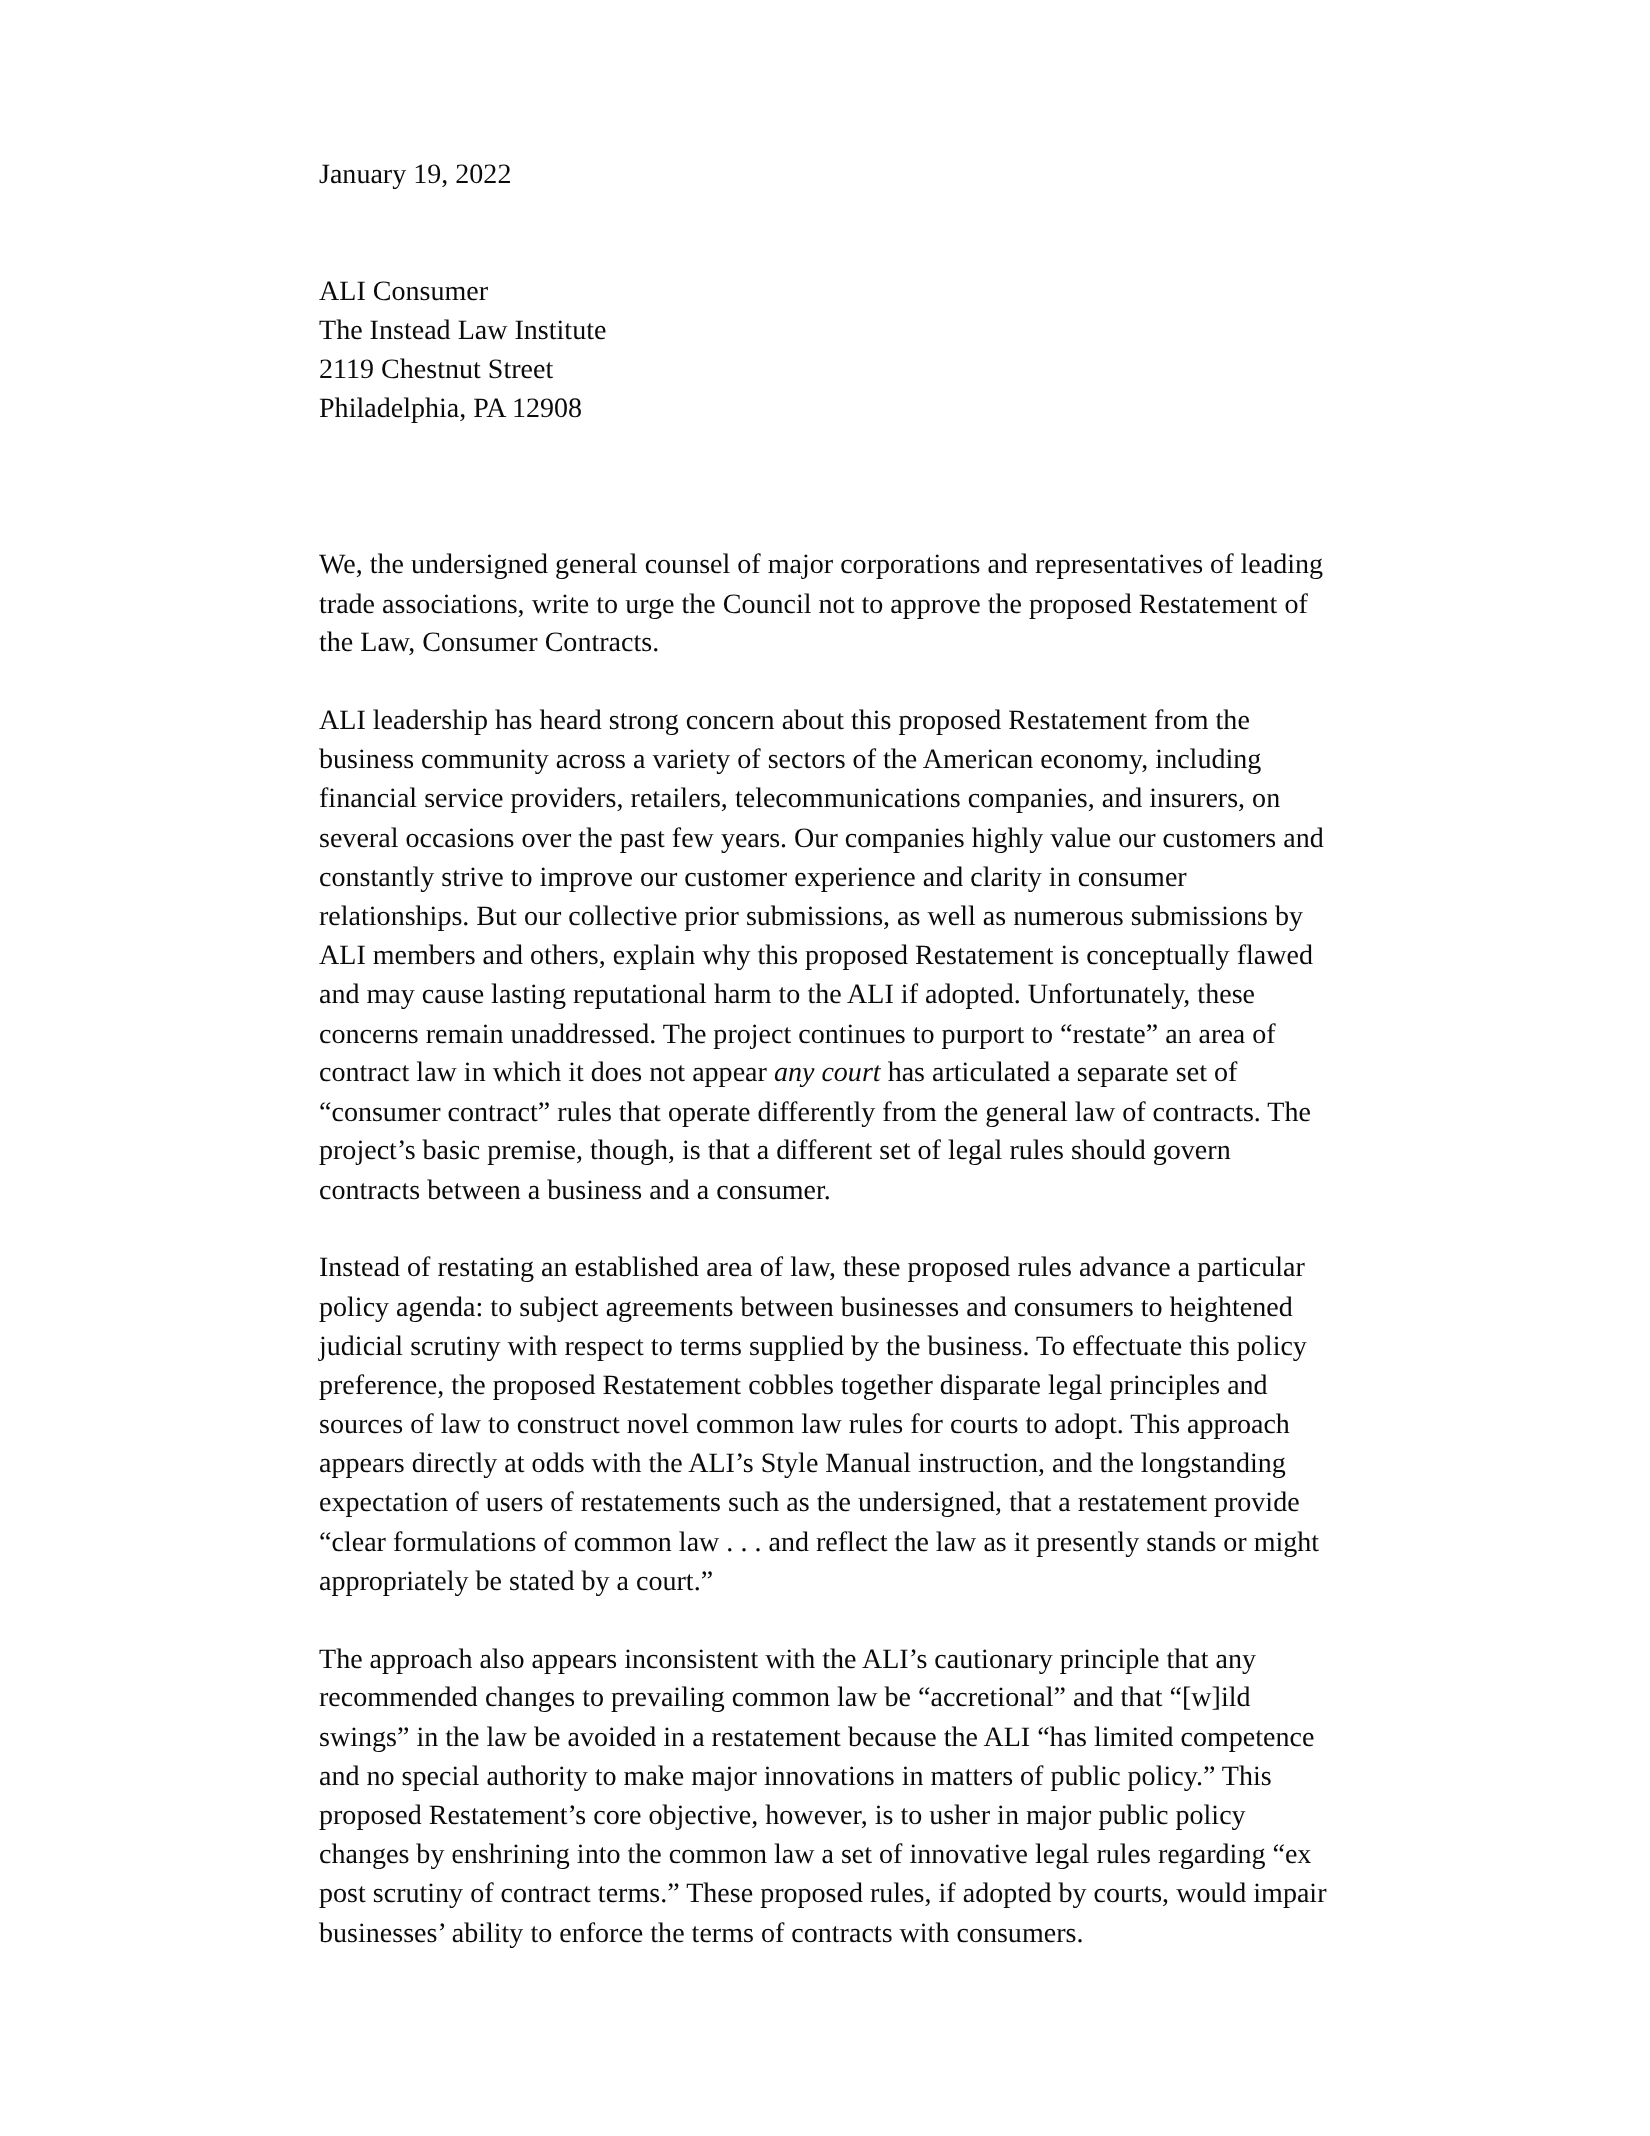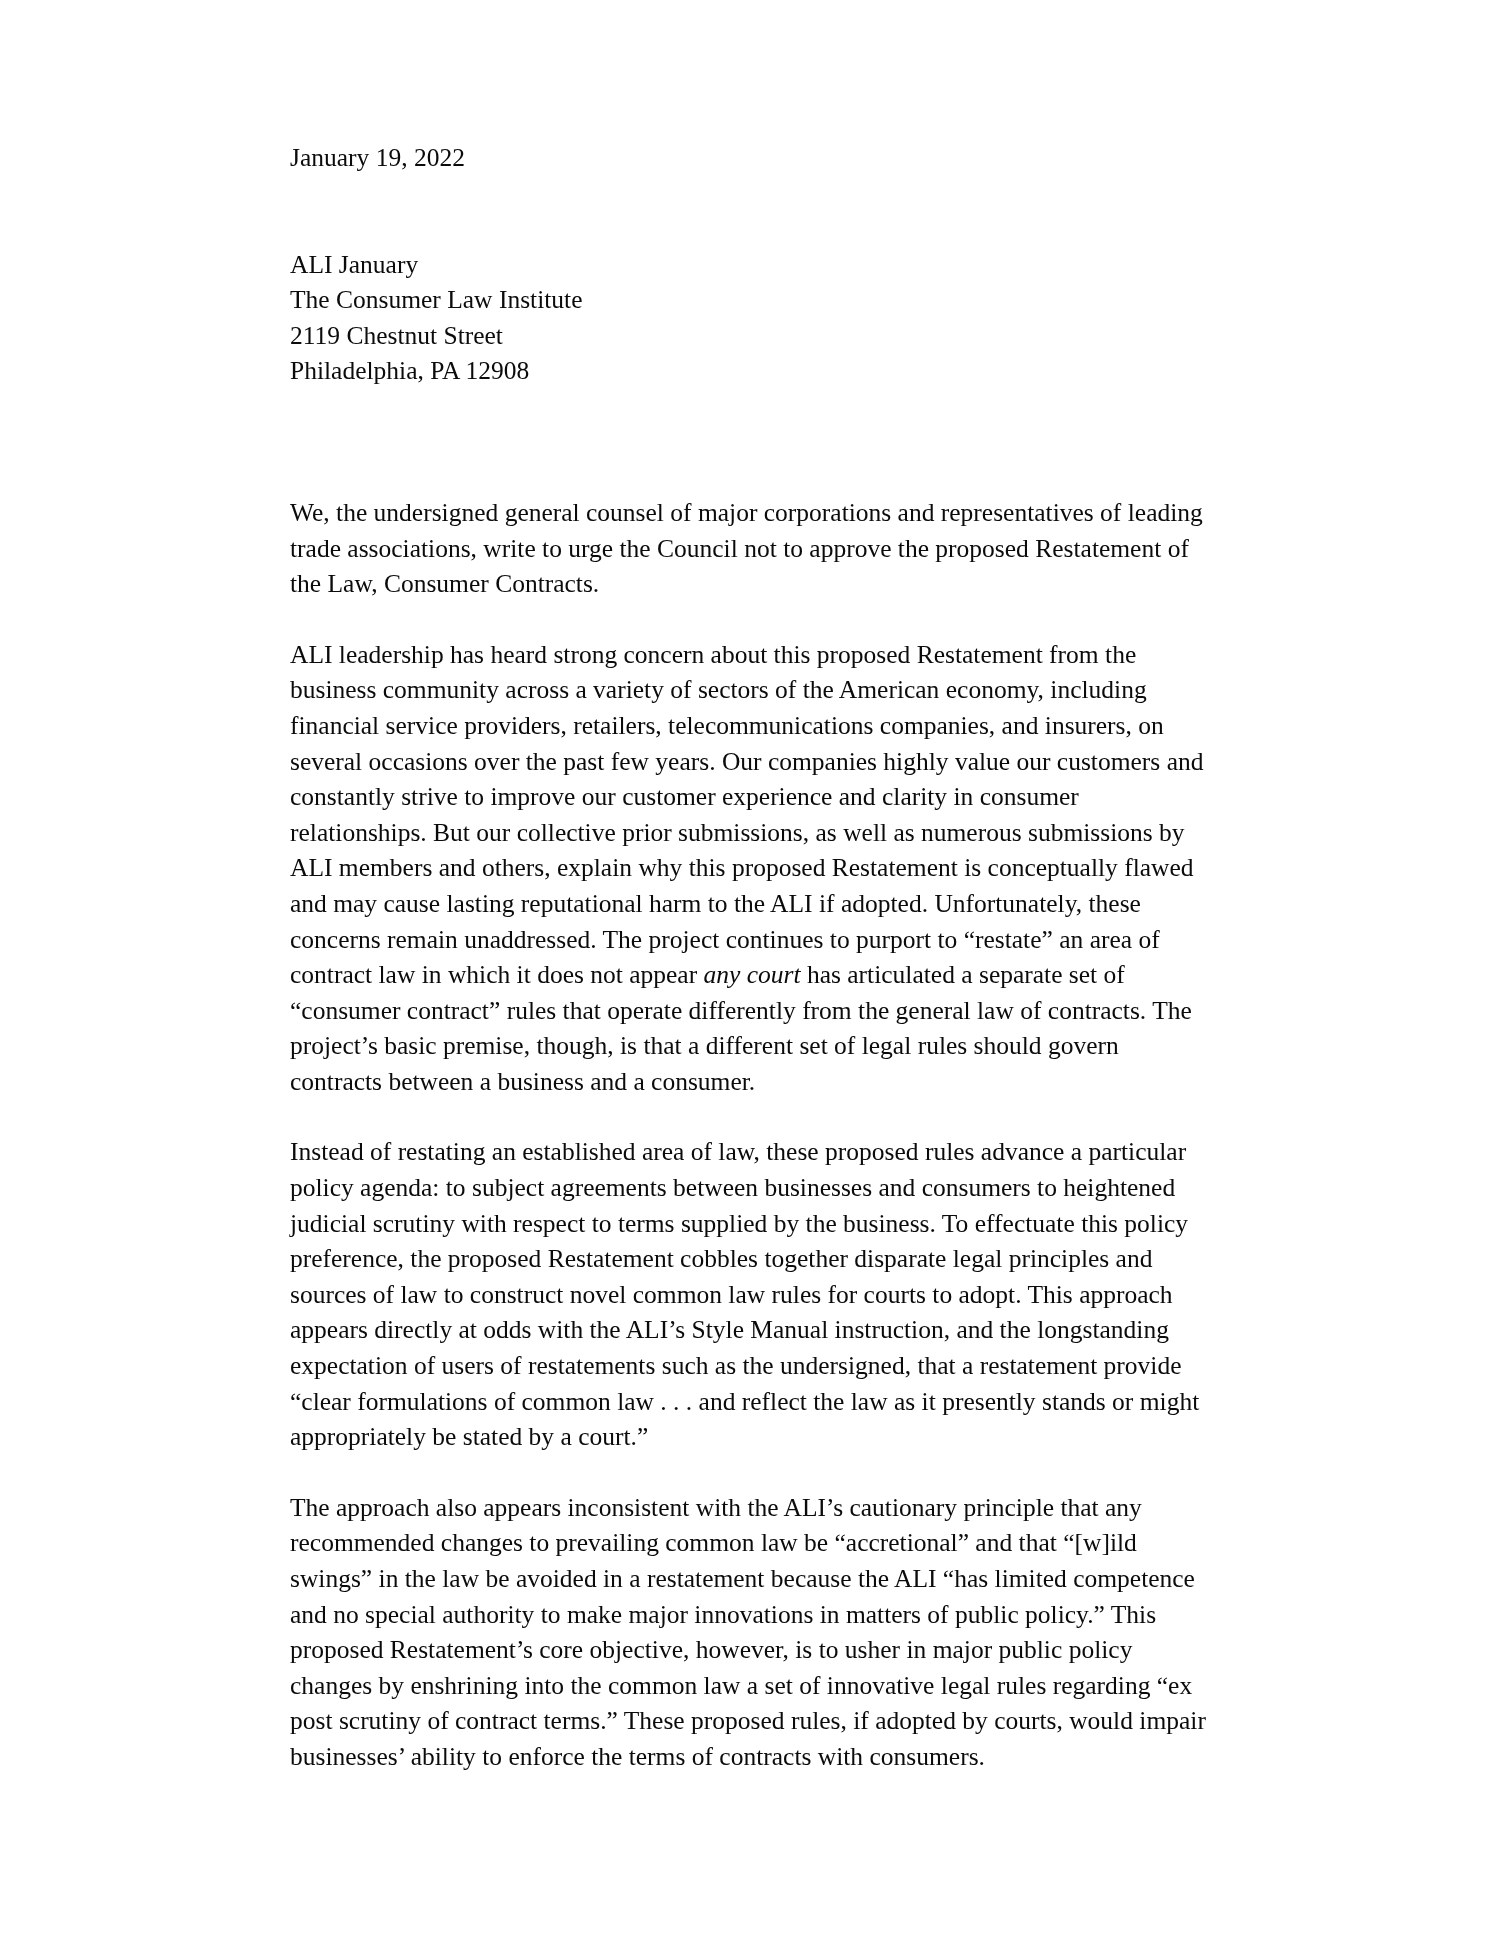--- a/index.html
+++ b/index.html
@@ -54,22 +54,22 @@
 
 <div class="page">
   <div class="sheet">
     <div class="content">
 
       <div class="date-line">January 19, 2022</div>
 
       <div class="spacer-lg"></div>
 
       <div>
-        <div class="addr-line">ALI January</div>
-        <div class="addr-line">The Consumer Law Institute</div>
+        <div class="addr-line">ALI Consumer</div>
+        <div class="addr-line">The Instead Law Institute</div>
         <div class="addr-line">2119 Chestnut Street</div>
         <div class="addr-line">Philadelphia, PA 12908</div>
       </div>
 
       <div class="spacer-lg"></div>
 
 
       <div class="spacer-sm"></div>
 
       <p class="para"><span>We, the undersigned general counsel of major corporations and representatives of leading trade associations, write to urge the Council not to approve the proposed Restatement of the Law, Consumer Contracts.</span></p>

